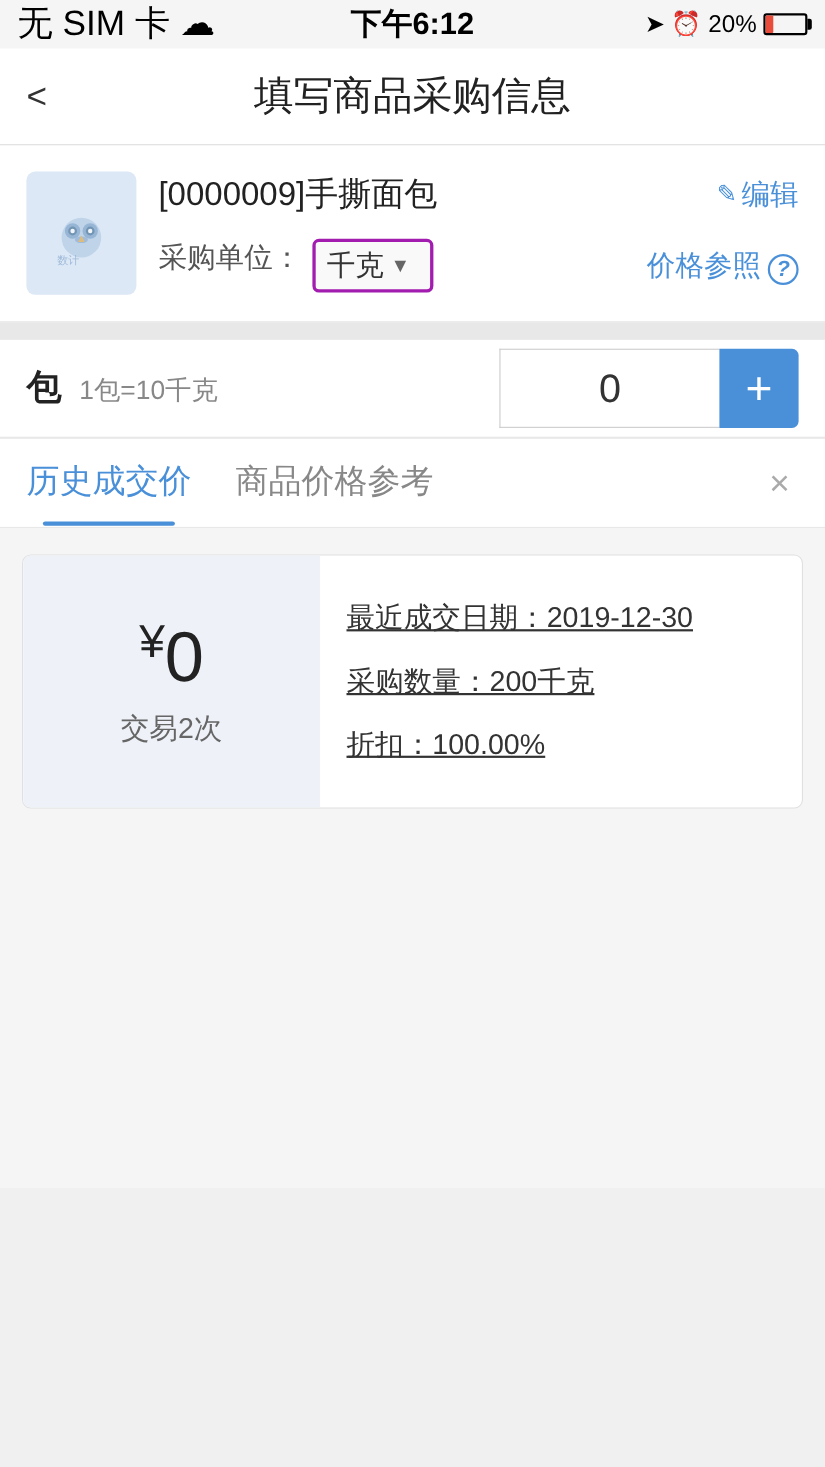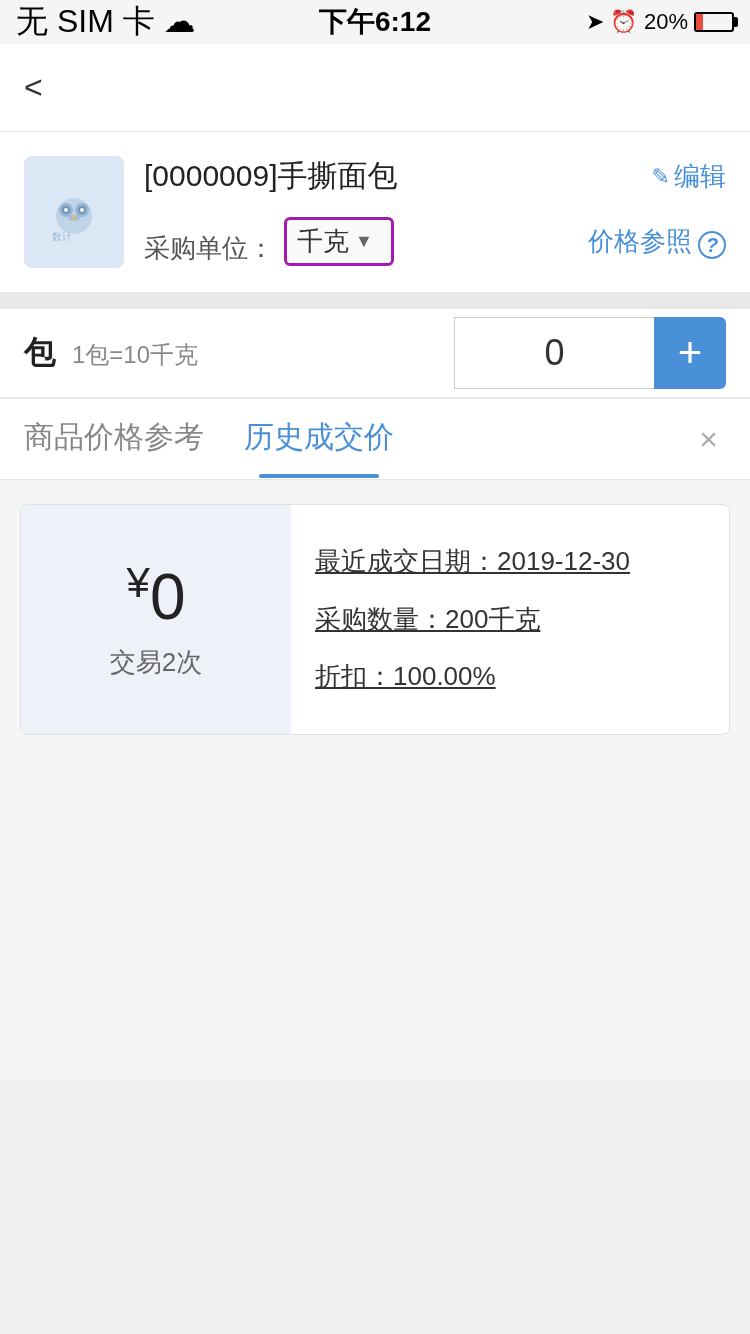--- a/index.html
+++ b/index.html
@@ -148,21 +148,21 @@
     }
     .product-unit-row {
       display: flex;
       justify-content: space-between;
       align-items: center;
     }
     .unit-label {
       font-size: 26px;
       color: #555;
       display: flex;
-      align-items: flex-end;
+      align-items: flex-start;
       gap: 10px;
     }
     .unit-select {
       border: 3px solid #a21caf;
       border-radius: 6px;
       padding: 4px 18px 4px 10px;
       font-size: 26px;
       color: #333;
       background: #f9f9f9;
       display: inline-flex;
@@ -368,20 +368,21 @@
     <span style="font-size:22px;">⏰</span>
     <span>20%</span>
     <span class="battery-icon">
       <span class="battery-fill"></span>
     </span>
   </div>
 </div>
 
 <div class="nav-header">
   <span class="nav-back">&lt;</span>
+  <span class="nav-title">填写商品采购信息</span>
 </div>
 
 <div class="product-section">
 
   <div class="product-image">
 
     <svg viewBox="0 0 60 60" fill="none" xmlns="http://www.w3.org/2000/svg">
       <ellipse cx="30" cy="34" rx="18" ry="18" fill="#7ba7d0" opacity="0.5"></ellipse>
       <circle cx="22" cy="28" r="7" fill="#5a86b8" opacity="0.8"></circle>
       <circle cx="38" cy="28" r="7" fill="#5a86b8" opacity="0.8"></circle>
@@ -428,27 +429,27 @@
   </div>
   <div class="quantity-right">
     <input class="qty-input" type="text" value="0" style="">
     <button class="qty-plus">+</button>
   </div>
 </div>
 
 <div class="tabs-section">
   <div class="tabs-bar">
     <div class="tabs-left">
-      <div class="tab-item">
-        <span>商品价格参考</span>
-      </div>
       <div class="tab-item active">
         <span>历史成交价</span>
         <div class="tab-underline"></div>
       </div>
+      <div class="tab-item">
+        <span>商品价格参考</span>
+      </div>
     </div>
     <div class="tab-close">×</div>
   </div>
 </div>
 
 <div class="price-card-section">
   <div class="price-card">
 
     <div class="price-card-left">
       <div class="price-value">

